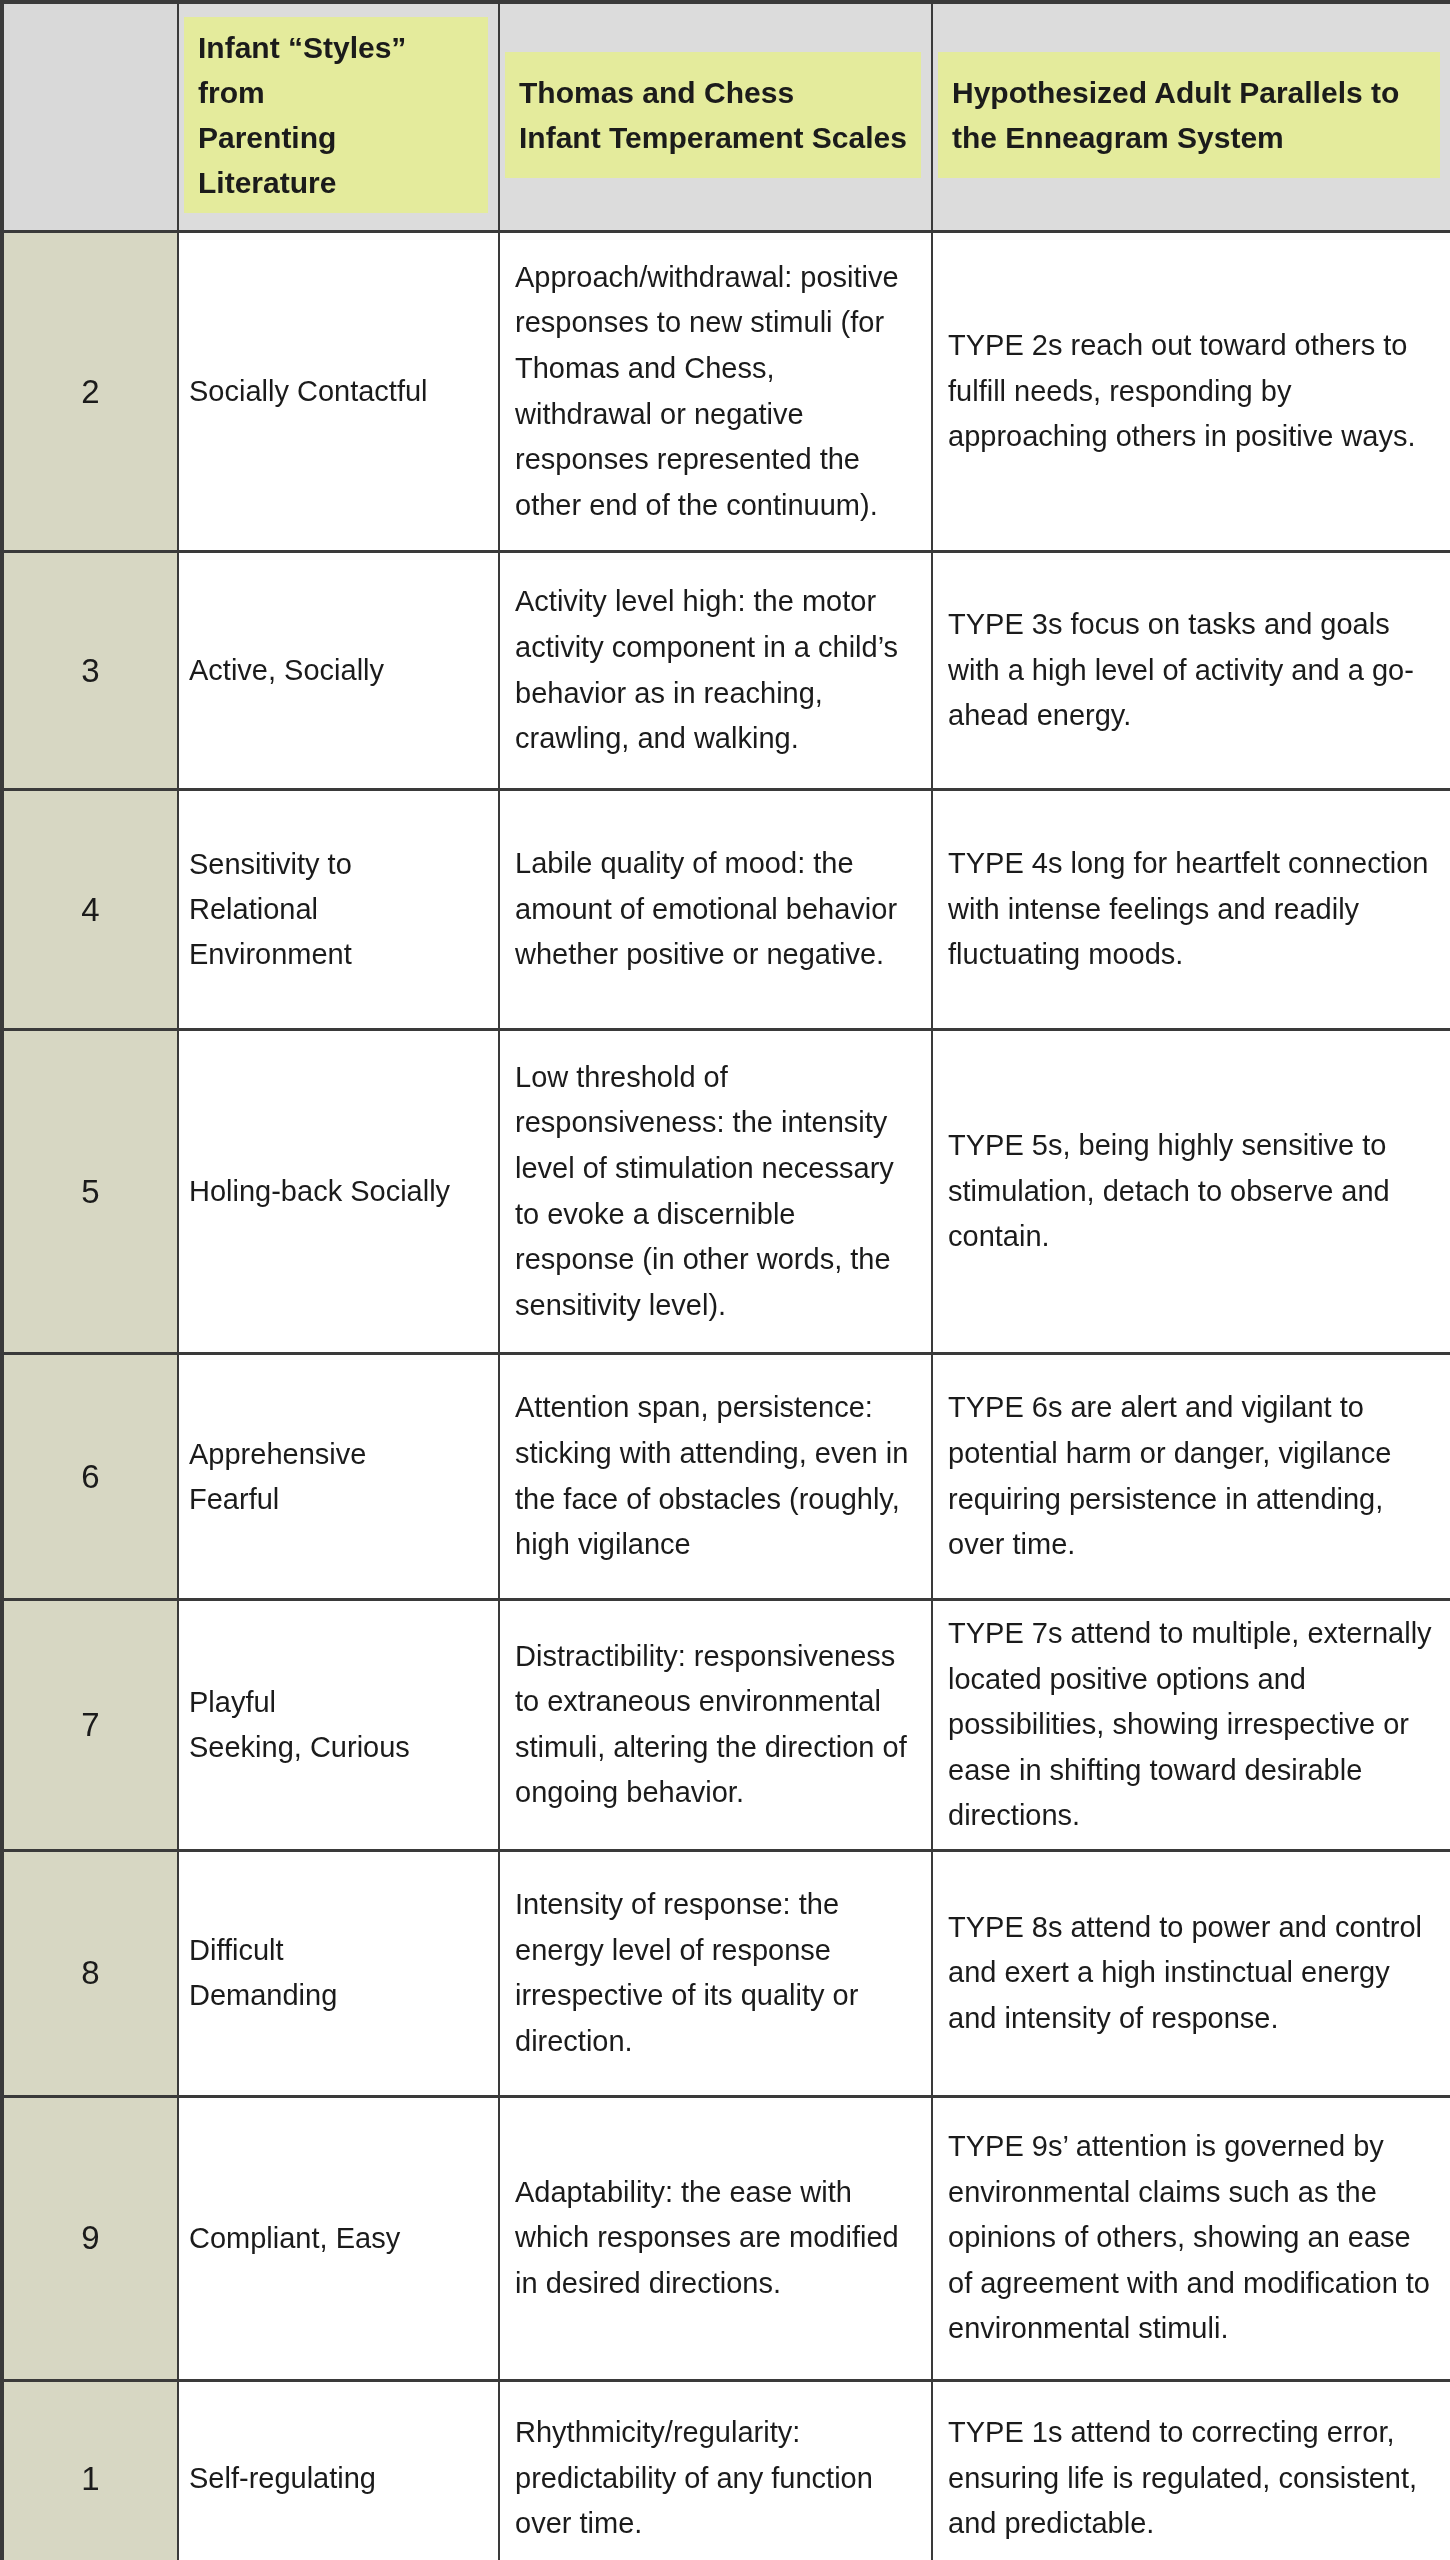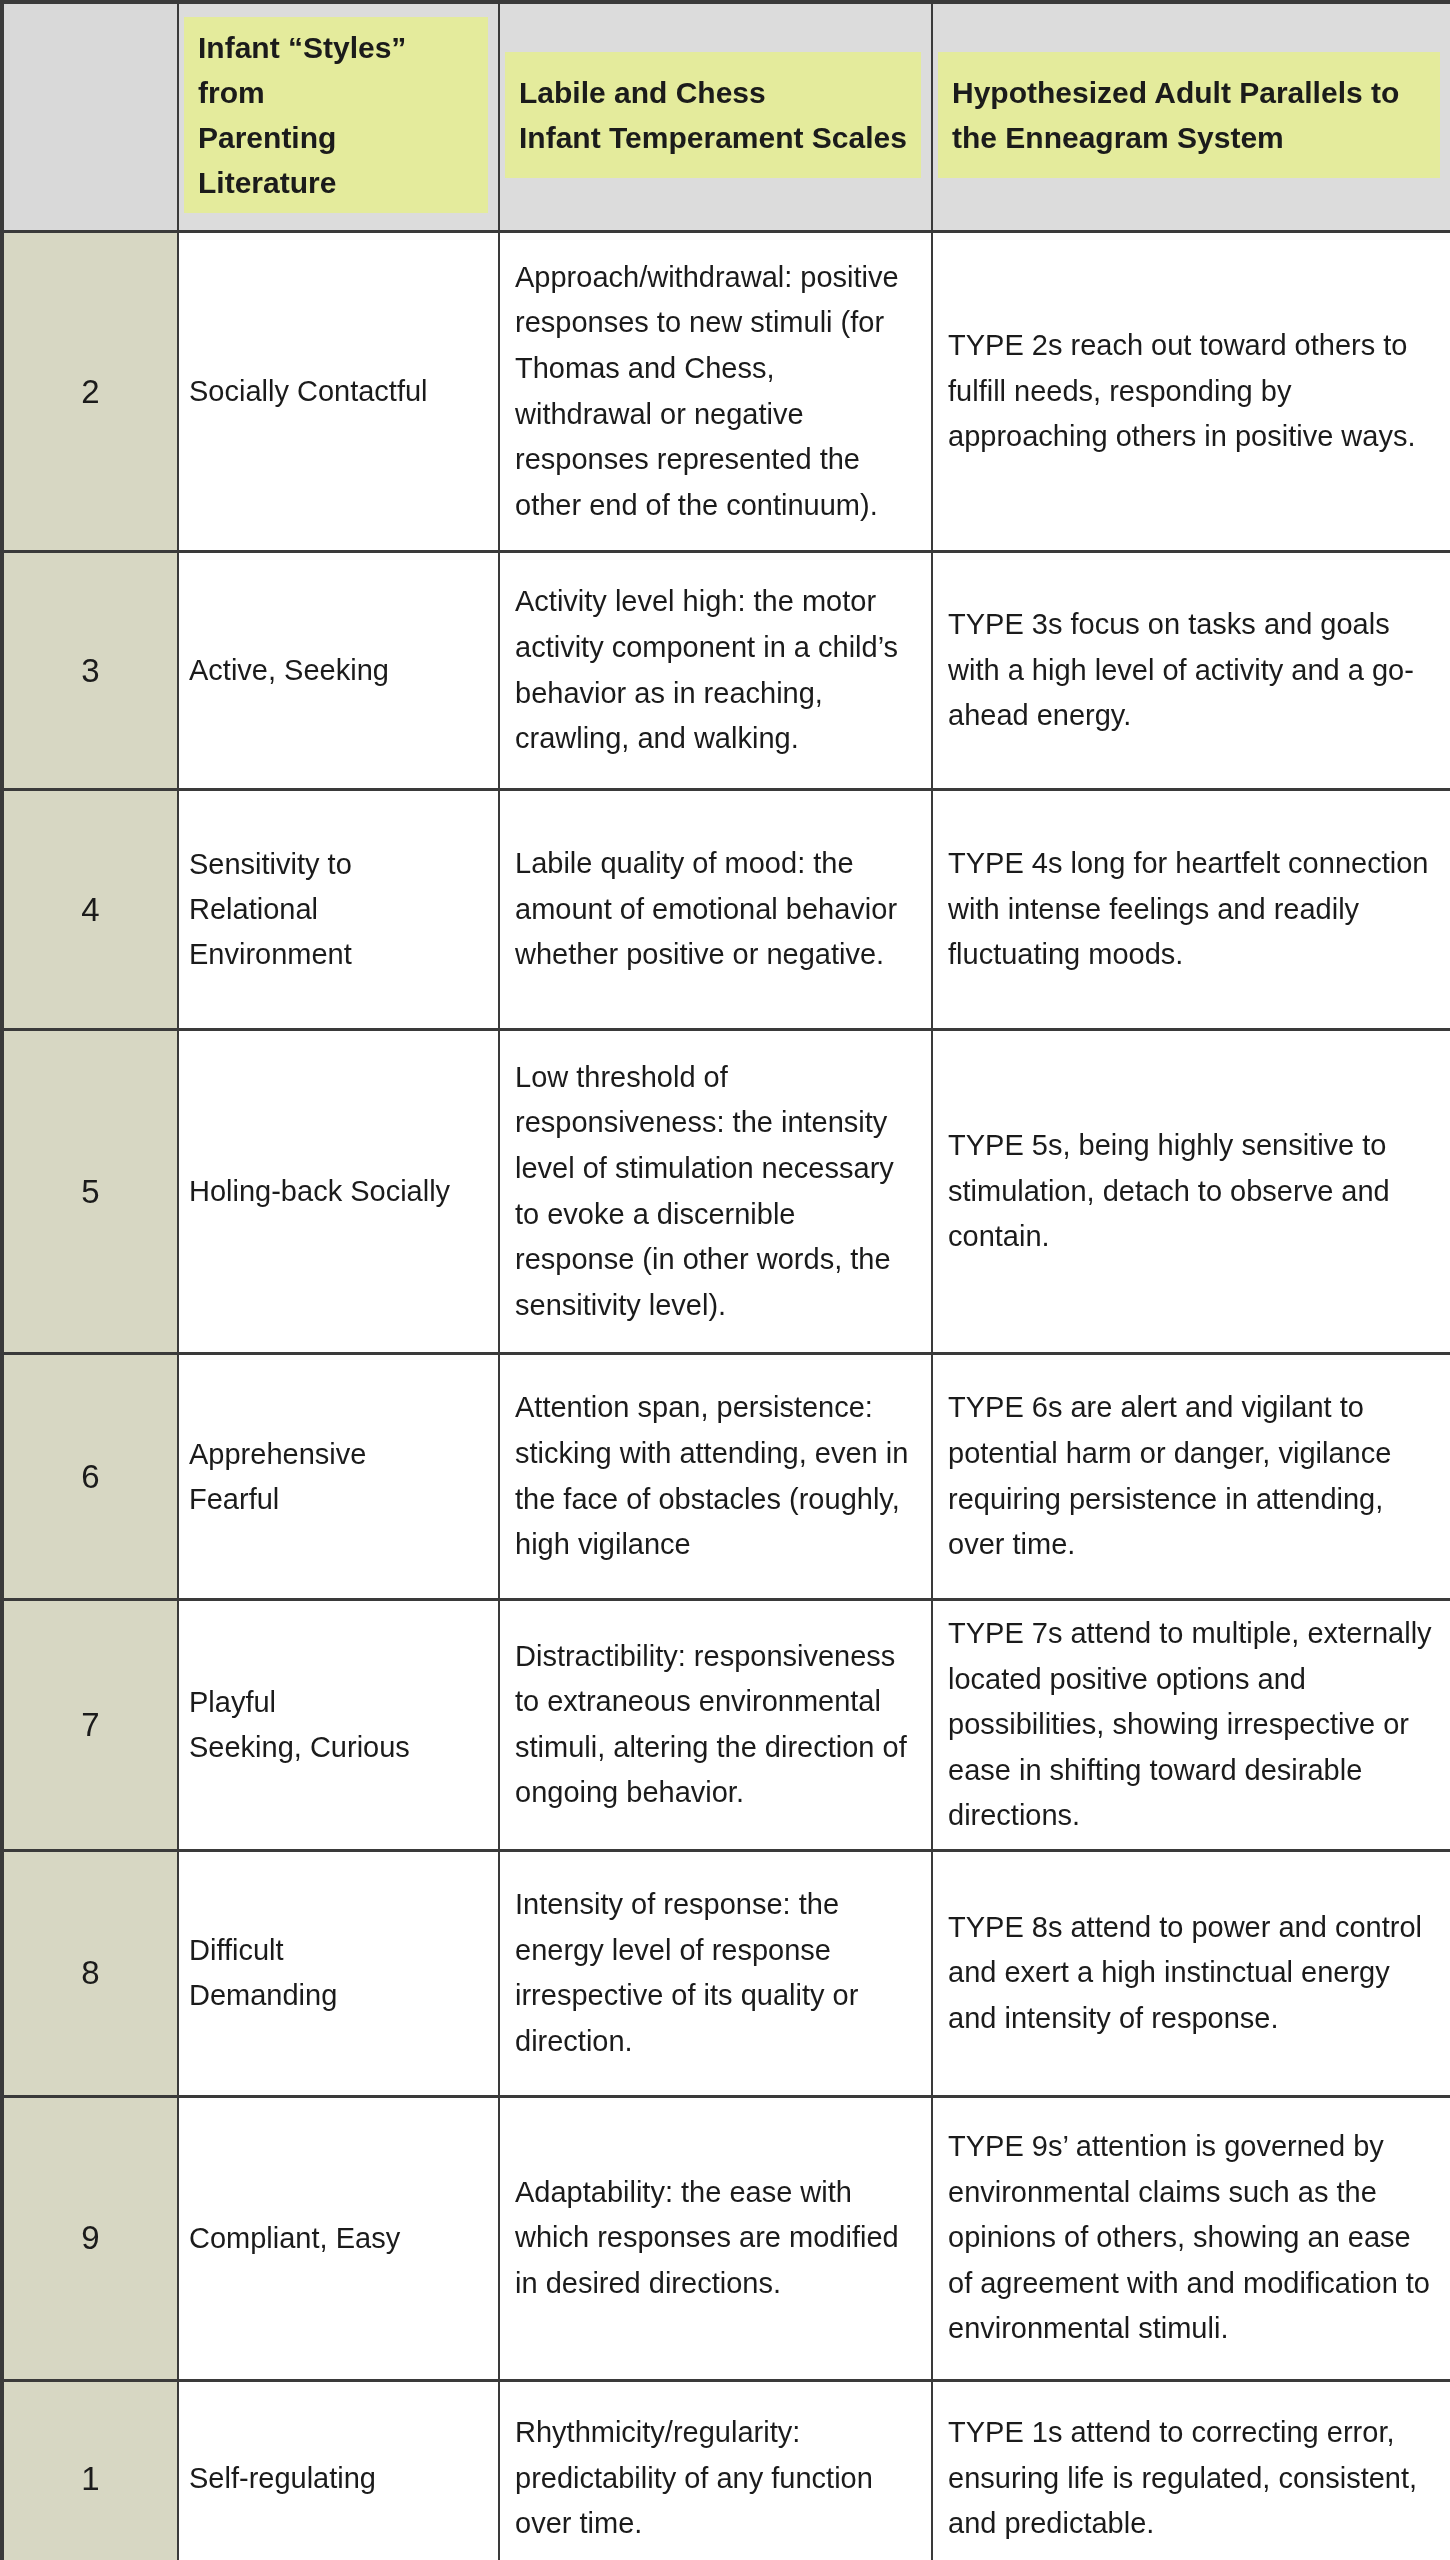--- a/index.html
+++ b/index.html
@@ -85,39 +85,39 @@
       <col style="width:520px">
     </colgroup>
     <thead>
       <tr style="height:170px">
         <th class="corner"></th>
         <th>
           <div class="hl">Infant “Styles” from
 Parenting Literature</div>
         </th>
         <th>
-          <div class="hl">Labile and Chess
+          <div class="hl">Thomas and Chess
 Infant Temperament Scales</div>
         </th>
         <th>
           <div class="hl">Hypothesized Adult Parallels to
 the Enneagram System</div>
         </th>
       </tr>
     </thead>
     <tbody>
       <tr style="height:320px">
         <td class="num">2</td>
         <td class="style-cell">Socially Contactful</td>
         <td class="scale-cell">Approach/withdrawal: positive responses to new stimuli (for Thomas and Chess, withdrawal or negative responses represented the other end of the continuum).</td>
         <td class="parallel-cell"><span class="pb">TYPE 2s</span><span> reach out toward others to fulfill needs, responding by approaching others in positive ways.</span></td>
       </tr>
       <tr style="height:238px">
         <td class="num">3</td>
-        <td class="style-cell">Active, Seeking</td>
+        <td class="style-cell">Active, Socially</td>
         <td class="scale-cell">Activity level high: the motor activity component in a child’s behavior as in reaching, crawling, and walking.</td>
         <td class="parallel-cell"><span class="pb">TYPE 3s</span><span> focus on tasks and goals with a high level of activity and a go-ahead energy.</span></td>
       </tr>
       <tr style="height:240px">
         <td class="num">4</td>
         <td class="style-cell">Sensitivity to
 Relational
 Environment</td>
         <td class="scale-cell">Labile quality of mood: the amount of emotional behavior whether positive or negative.</td>
         <td class="parallel-cell"><span class="pb">TYPE 4s</span><span> long for heartfelt connection with intense feelings and readily fluctuating moods.</span></td>

